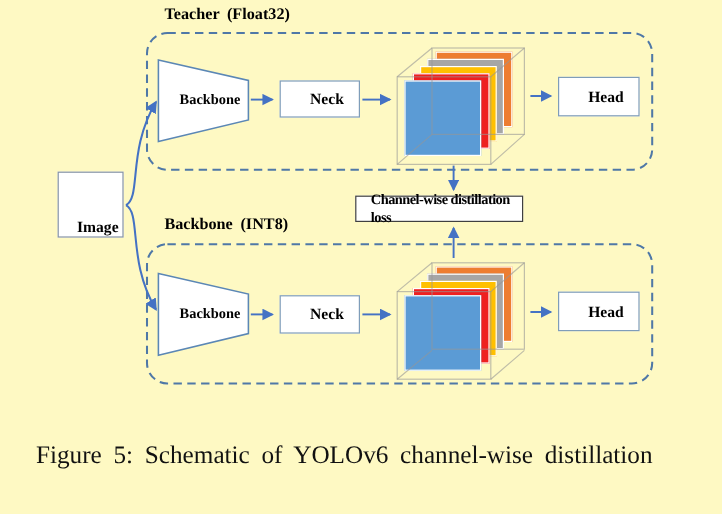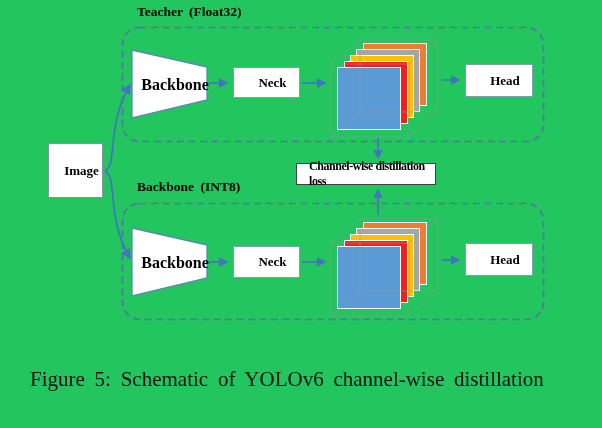--- a/index.html
+++ b/index.html
@@ -1,29 +1,29 @@
 <!DOCTYPE html>
 <html><head>
 <meta charset="utf-8">
 <style>
   html,body{margin:0;padding:0;background:#fff;}
-  #stage{position:relative;width:602px;height:428px;background:#22c55e;overflow:hidden;
+  #stage{position:relative;width:602px;height:428px;background:#fef9c3;overflow:hidden;
          font-family:"Liberation Serif","DejaVu Serif",serif;color:#000;}
   svg.layer{position:absolute;left:0;top:0;}
   #base{z-index:1;}
   .fm-layer{position:absolute;width:64px;height:63px;border:1px solid #fff;box-sizing:border-box;z-index:2;}
   #cubes{z-index:3;}
   .lbl{position:absolute;z-index:4;font-weight:bold;white-space:nowrap;}
   .branch-title{font-size:13.5px;word-spacing:3px;}
   .node{position:absolute;z-index:4;display:flex;align-items:center;justify-content:center;
         box-sizing:border-box;background:#fff;font-weight:bold;font-size:13px;padding-left:12px;}
   .thinblue{border:1px solid #7f9db9;}
-  #image-box{border:1px solid #8593a6;}
+  #image-box{border:1px solid #8593a6;align-items:flex-end;}
   #loss-box{border:1.4px solid #404040;font-size:12px;letter-spacing:-0.45px;}
-  .bb-label{position:absolute;z-index:4;width:82px;text-align:center;font-weight:bold;font-size:16px;}
+  .bb-label{position:absolute;z-index:4;width:82px;text-align:center;font-weight:bold;font-size:12px;}
   #caption{position:absolute;z-index:4;left:10px;top:366px;width:586px;font-size:21px;line-height:27px;color:#111;margin-left:20px;}
   #caption .cap1{word-spacing:4.5px;white-space:nowrap;}
 </style>
 </head>
 <body>
 
 <div id="stage">
 
   <svg id="base" class="layer" width="602" height="428" viewBox="0 0 602 428">
     <defs>

